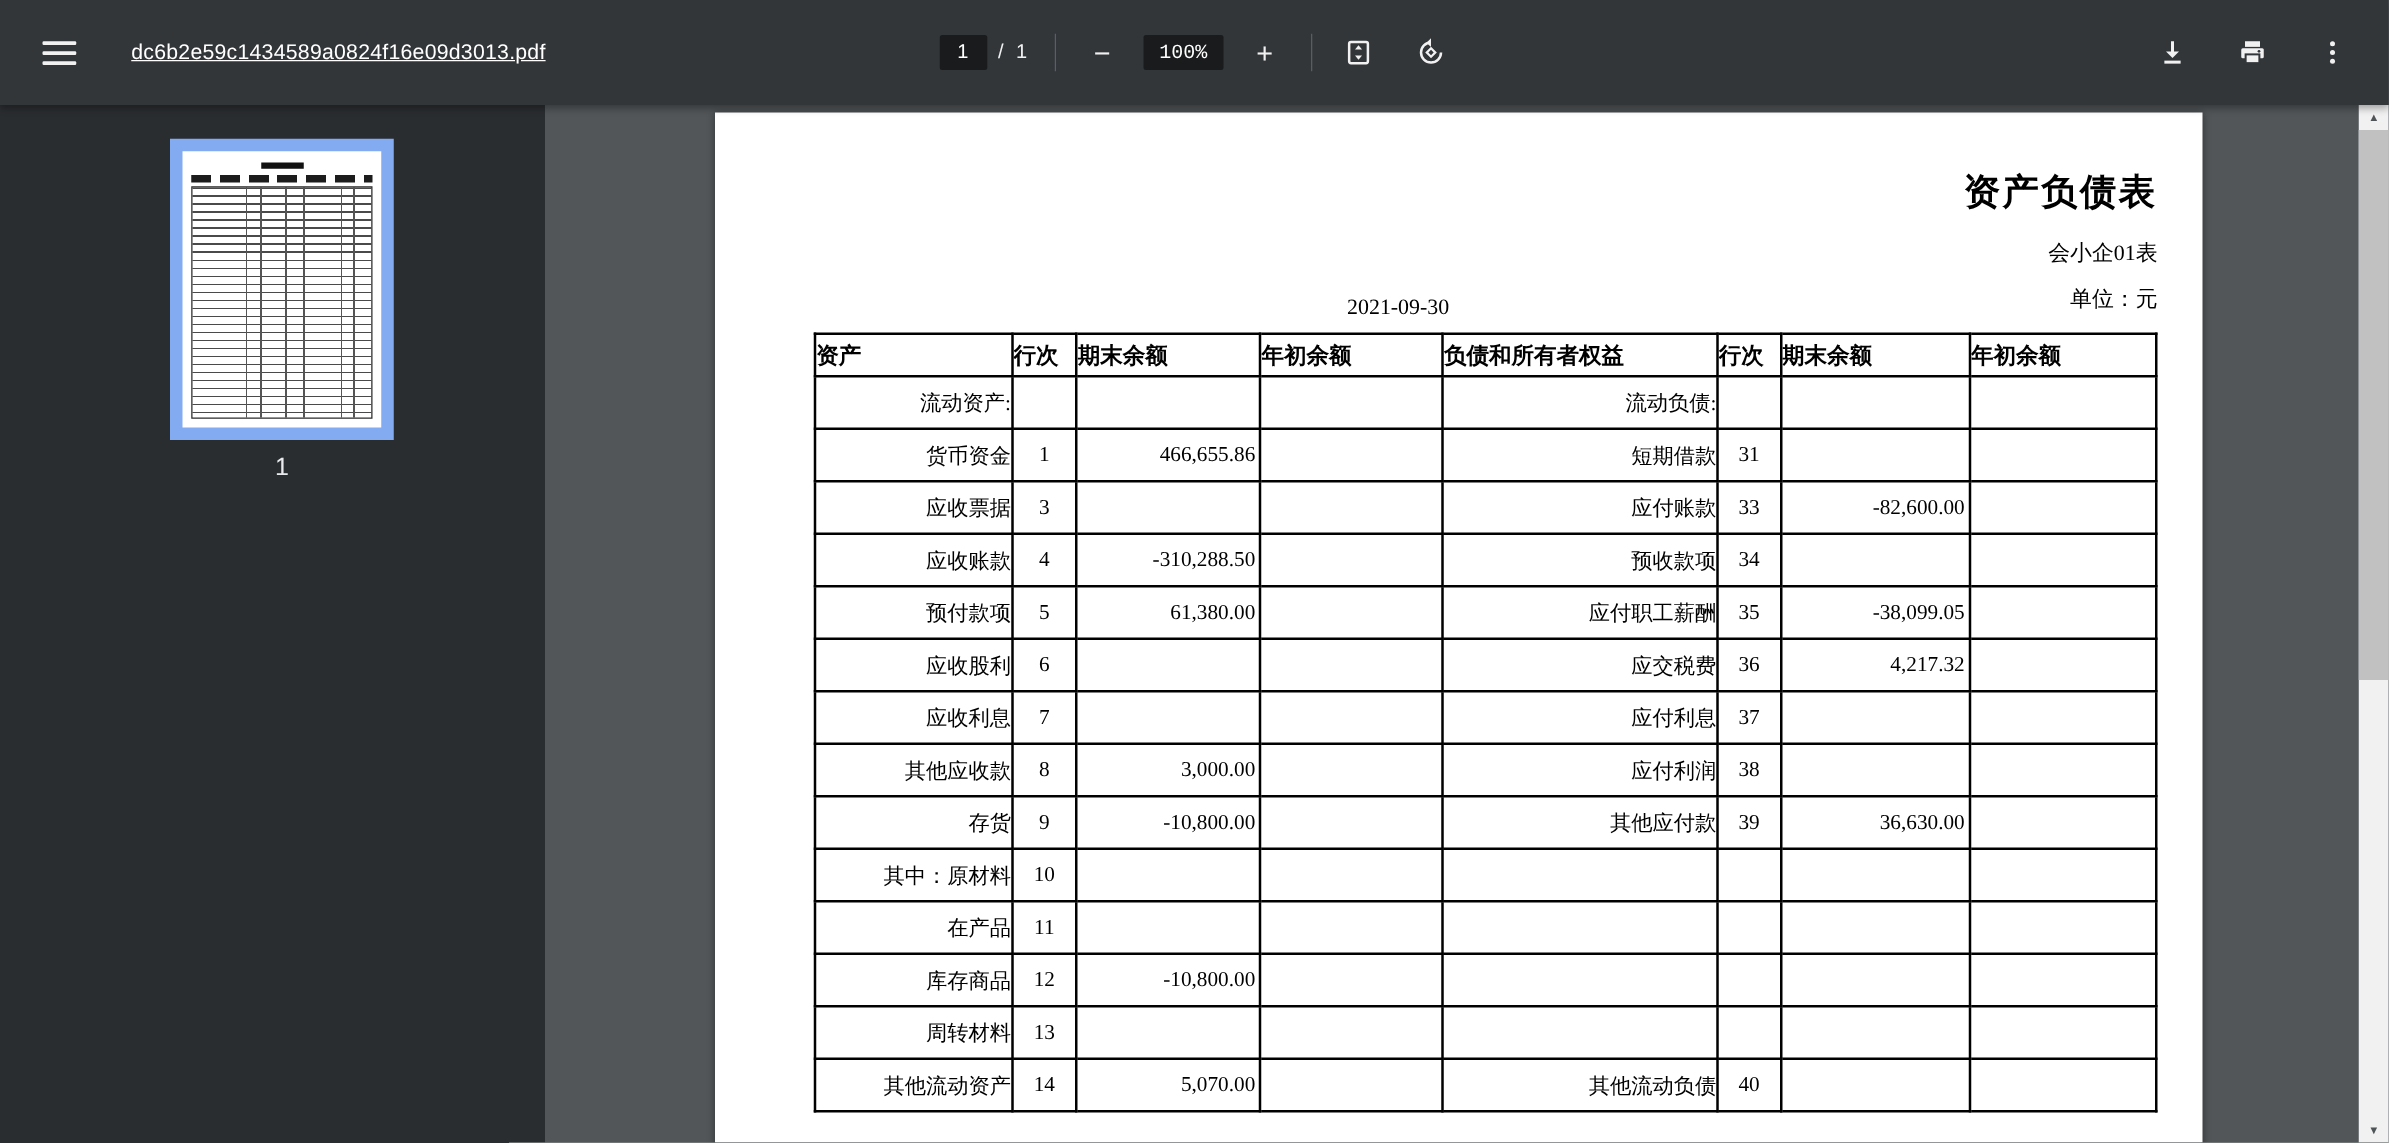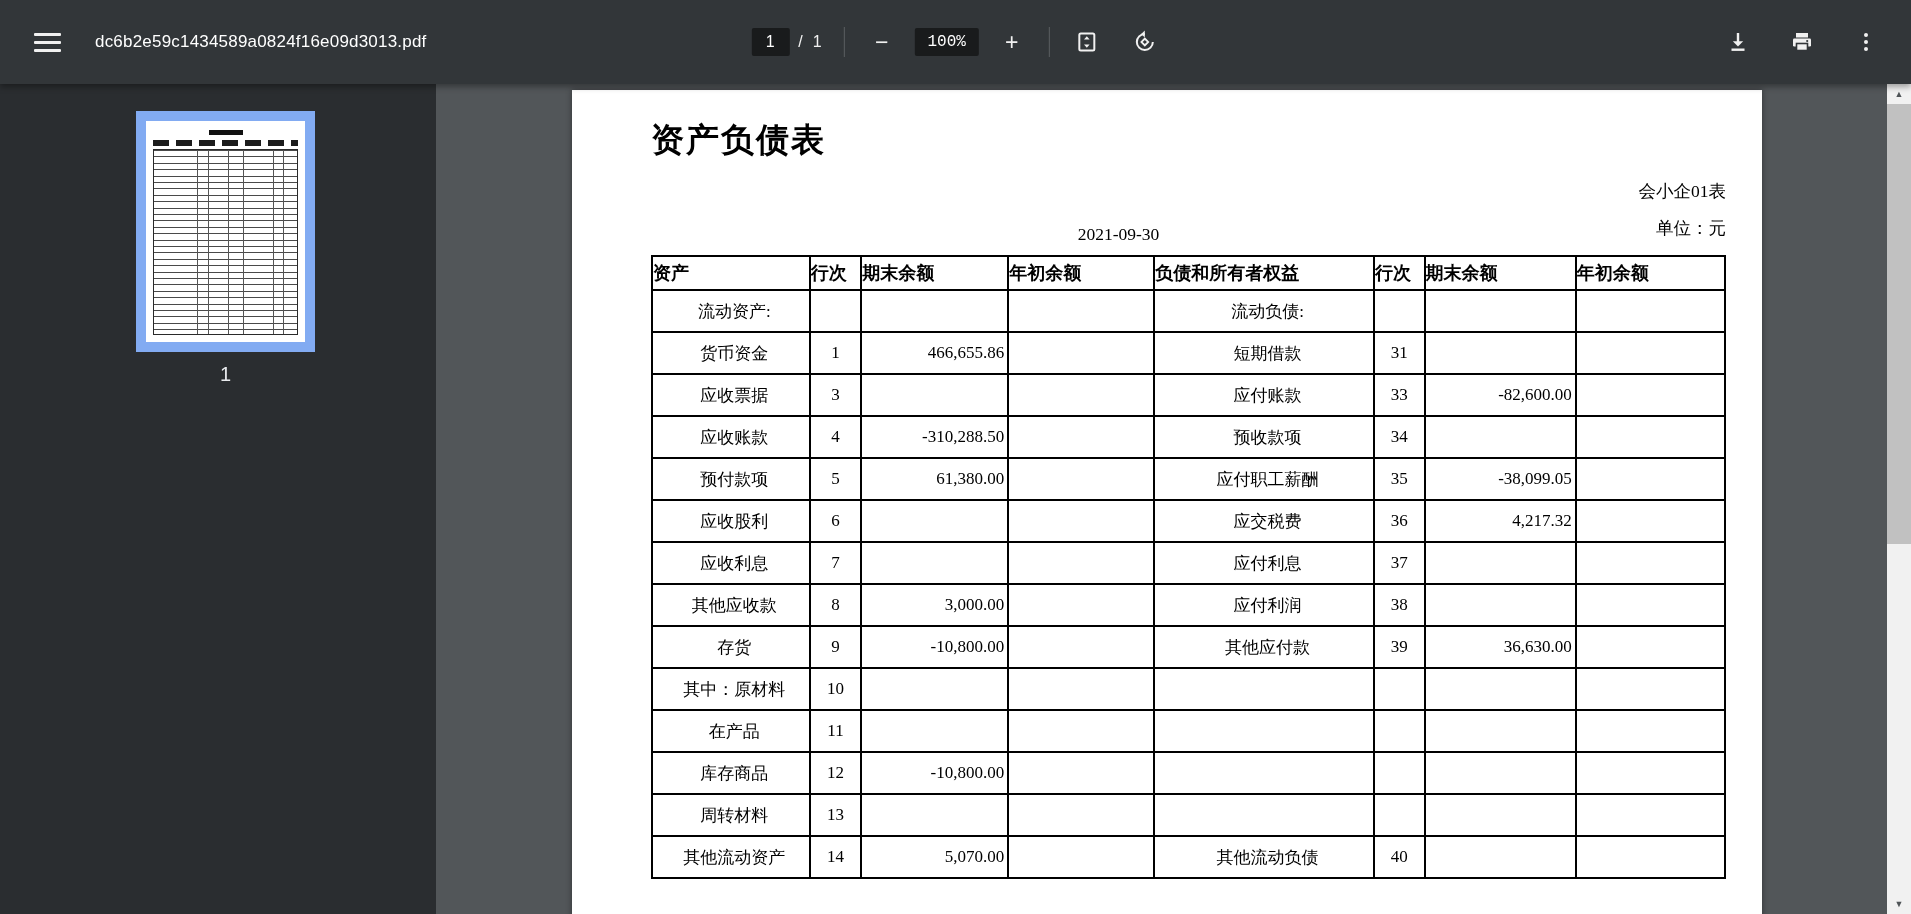--- a/index.html
+++ b/index.html
@@ -7,21 +7,21 @@
   body { font-family: "Liberation Sans", "DejaVu Sans", sans-serif; }
 
   
   .toolbar {
     position: relative; height: 84px; background: #323639; color: #f1f1f1;
     display: flex; align-items: center;
     box-shadow: 0 3px 6px rgba(0,0,0,.35); z-index: 5;
   }
   .hamburger { width: 27px; height: 19px; margin-left: 34px; display: flex; flex-direction: column; justify-content: space-between; cursor: pointer; }
   .hamburger span { display: block; height: 3px; background: #f1f1f1; border-radius: 1px; }
-  .filename { margin-left: 34px; font-size: 17px; letter-spacing: .2px; color: #ffffff; white-space: nowrap; }
+  .filename { margin-left: 44px; font-size: 17px; letter-spacing: .2px; color: #ffffff; white-space: nowrap; text-decoration: underline; }
 
   .center-controls {
     position: absolute; left: 50%; top: 0; height: 100%; transform: translateX(-50%);
     display: flex; align-items: center; gap: 0;
   }
   .page-box, .zoom-box {
     background: #191b1c; color: #fff; border-radius: 2px; height: 28px;
     display: flex; align-items: center; justify-content: center; font-size: 16px;
   }
   .page-box { width: 38px; }
@@ -61,31 +61,31 @@
   .thumb-num { margin-top: 11px; color: #e8eaed; font-size: 20px; }
 
   
   .viewer { flex: 1; background: #525659; overflow: hidden; position: relative; }
   .page {
     position: absolute; left: 136px; top: 6px; width: 1190px; height: 1600px;
     background: #ffffff; box-shadow: 0 0 6px rgba(0,0,0,.4);
     font-family: "Liberation Serif", "DejaVu Serif", serif; color: #000;
   }
   .doc-inner { margin: 0 36px 0 79px; width: 1075px; }
-  .doc-title { margin-top: 28px; text-align: left; font-size: 33px; font-weight: bold; letter-spacing: 2px; }
+  .doc-title { margin-top: 44px; text-align: right; font-size: 29px; font-weight: bold; letter-spacing: 2px; }
   .doc-head { position: relative; margin-top: 14px; height: 70px; font-size: 17.5px; }
   .head-left { position: absolute; left: 0; top: 0; line-height: 32px; }
   .head-right { position: absolute; right: 0; top: -4px; text-align: right; line-height: 37px; }
   .head-date { position: absolute; bottom: 2px; left: 50%; transform: translateX(calc(-50% - 70px)); font-size: 17.5px; }
 
   table.sheet { margin-top: 8px; width: 1075px; border-collapse: collapse; table-layout: fixed; }
   table.sheet th, table.sheet td { border: 2px solid #000; font-weight: normal; font-size: 17px; overflow: hidden; white-space: nowrap; }
   table.sheet th { height: 34px; font-weight: bold; font-size: 18px; text-align: left; }
   table.sheet td { height: 42px; }
-  td.al { text-align: center; padding-left: 7px; }
+  td.al { text-align: right; padding-left: 7px; }
   td.ac { text-align: center; }
   td.ar { text-align: right; padding-right: 3px; }
 
   
   .scrollbar { width: 24px; flex: none; background: #f1f1f1; position: relative; }
   .sb-arrow { position: absolute; left: 0; width: 24px; height: 20px; display: flex; align-items: center; justify-content: center;
     color: #4f5457; font-size: 9px; cursor: pointer; }
   .sb-up { top: 0; }
   .sb-down { bottom: 0; }
   .sb-thumb { position: absolute; left: 0; top: 20px; width: 24px; height: 440px; background: #c1c1c1; cursor: pointer; }

